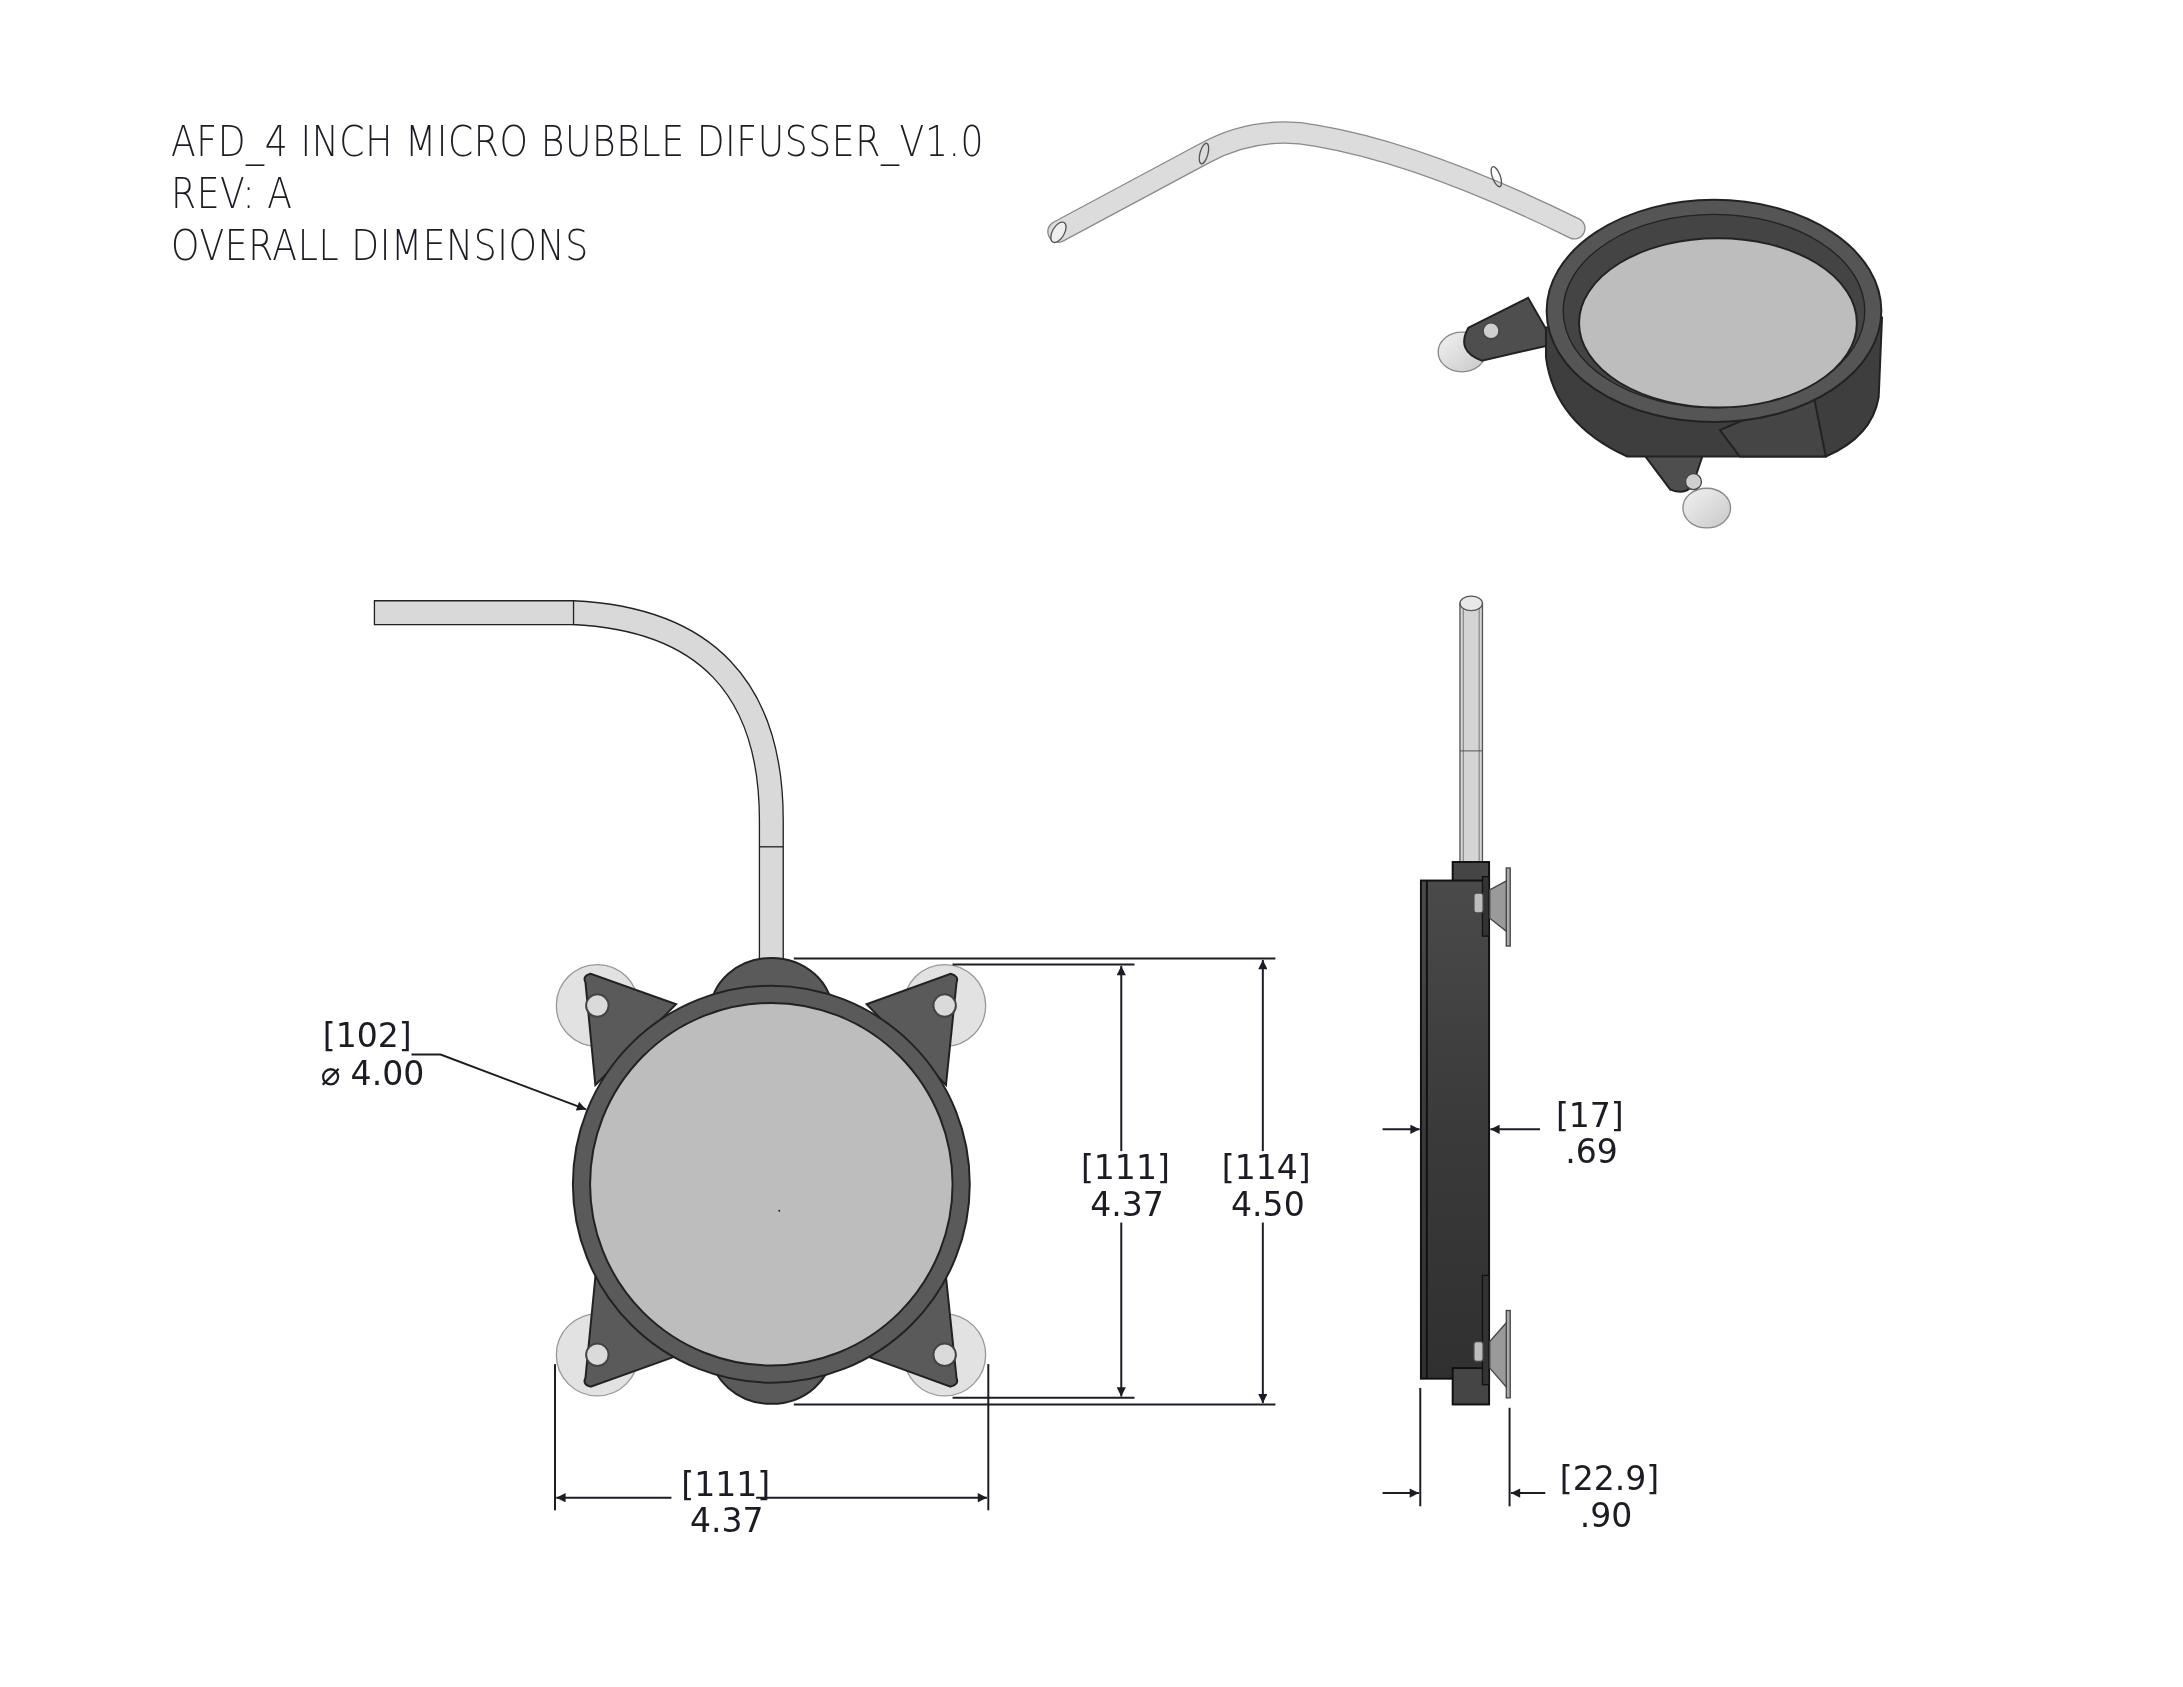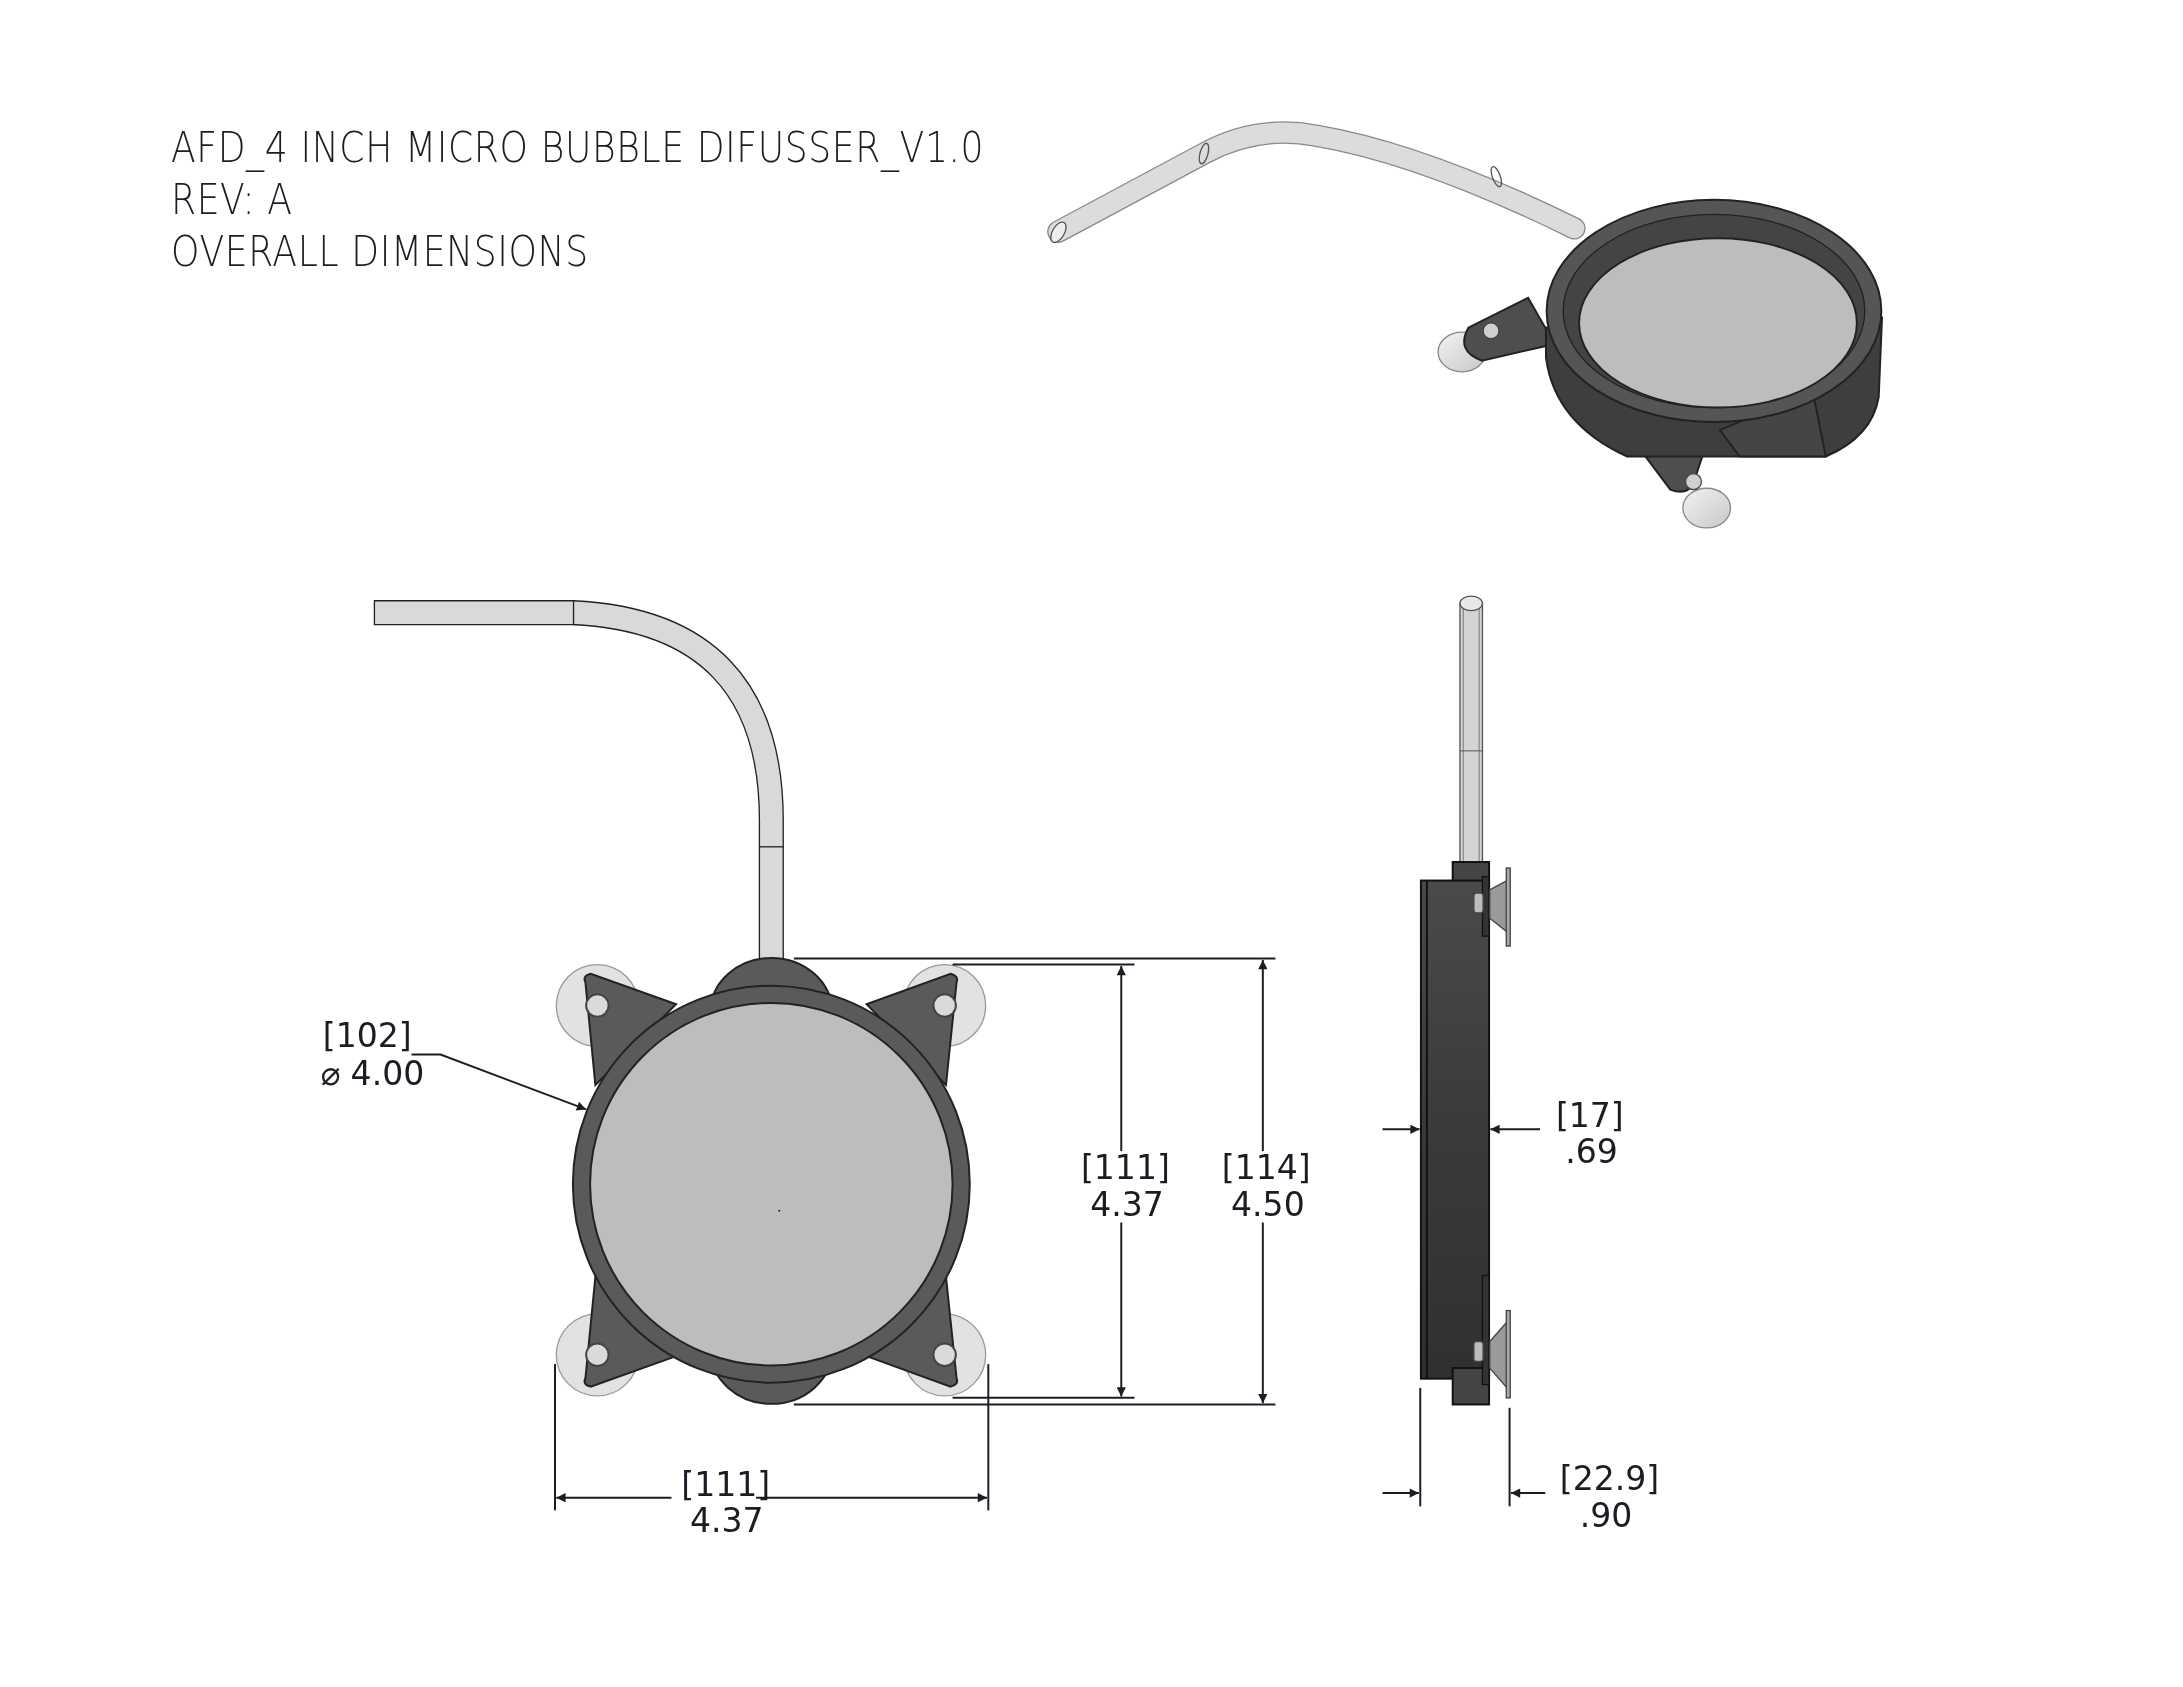--- a/index.html
+++ b/index.html
@@ -1,17 +1,17 @@
 <!DOCTYPE html>
 <html style="font-size:10.6px"><head>
 <meta charset="utf-8">
 <style>
   html, body { margin:0; padding:0; background:#ffffff; }
   body { width:2183px; height:1687px; position:relative; overflow:hidden; font-family:"DejaVu Sans", sans-serif; }
-  .title-block { position:absolute; left:171px; top:122px; color:#1c1c24; }
+  .title-block { position:absolute; left:171px; top:116px; color:#1c1c24; }
   .title-line { display:block; font-family:"DejaVu Sans", sans-serif; font-size:42px; line-height:52px; letter-spacing:0.7px; transform:scaleX(0.86); transform-origin:left center; white-space:nowrap; font-weight:300; }
   svg#drawing { position:absolute; left:0; top:0; }
   .dimtext { font-family:"DejaVu Sans", sans-serif; font-size:50px; fill:#1c1c24; }
 </style>
 </head>
 <body>
 
 <div class="title-block">
   <span class="title-line">AFD_4 INCH MICRO BUBBLE DIFUSSER_V1.0</span>
   <span class="title-line">REV: A</span>

